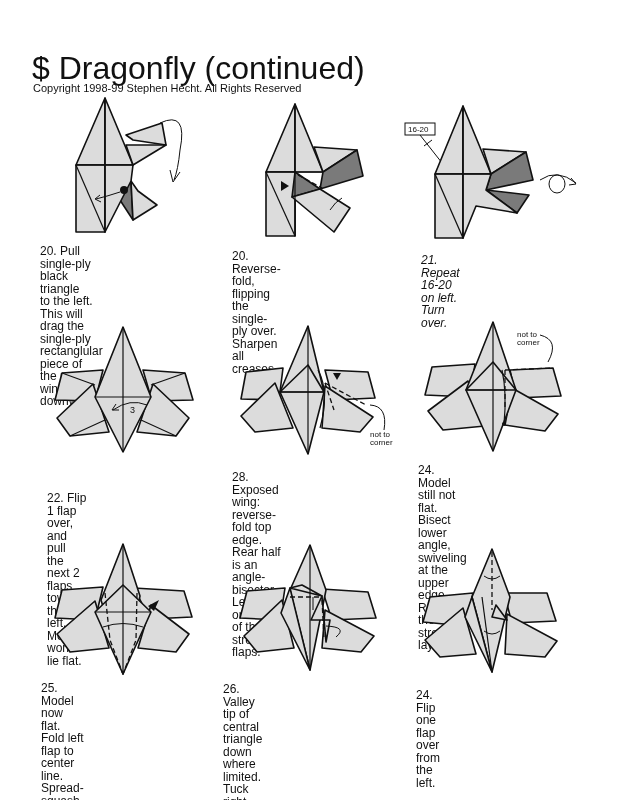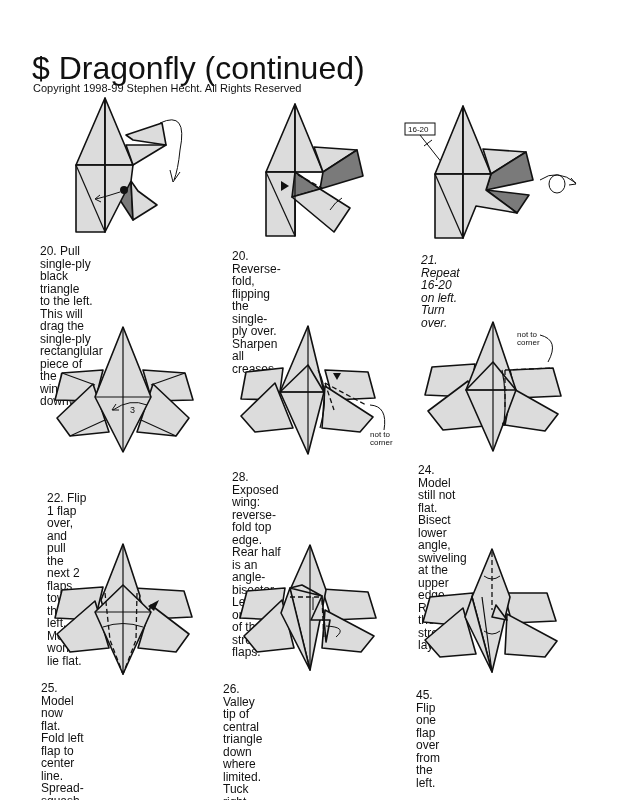--- a/index.html
+++ b/index.html
@@ -211,15 +211,15 @@
     <polygon class="p" points="463,608 425,640 440,657 476,654"></polygon>
     <polygon class="p" points="507,614 557,641 545,657 505,654"></polygon>
     <polygon class="p" points="492,549 472,597 492,672 510,597"></polygon>
     <polygon class="p" points="472,597 465,617 492,672"></polygon>
     <polygon class="p" points="496,605 492,617 507,620"></polygon>
     <path class="v" d="M492,552 L492,610"></path>
     <line class="l" x1="482" y1="597" x2="492" y2="672"></line>
     <path class="a" d="M484,576 Q492,582 500,576"></path>
     <path class="a" d="M484,631 Q492,637 500,631"></path>
   </svg>
-  <div class="caption" style="left:416px;top:689px;">45.  Flip one flap over from
+  <div class="caption" style="left:416px;top:689px;">24.  Flip one flap over from
 the left.</div>
 </div>
 
 </body></html>

